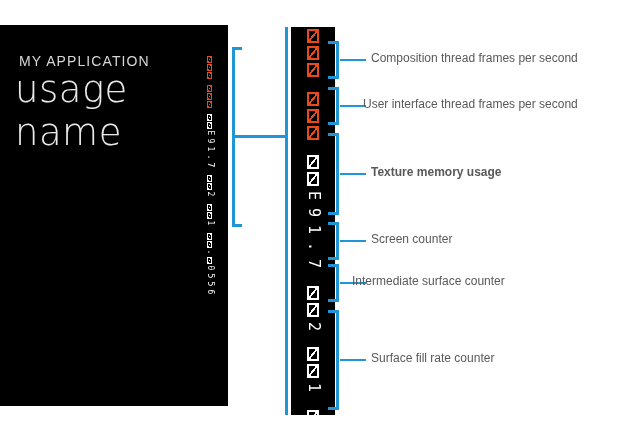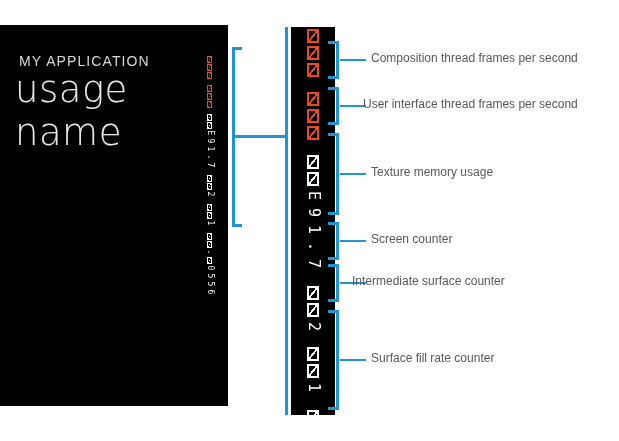--- a/index.html
+++ b/index.html
@@ -227,21 +227,21 @@
       <div class="callout-label" style="left: 371px; top: 51px;">Composition thread frames per second</div>
       <div class="link-bracket blue" style="left: 336px; top: 87px; width: 3px; height: 38px;"></div>
       <div class="link-bracket blue" style="left: 328px; top: 87px; width: 11px; height: 3px;"></div>
       <div class="link-bracket blue" style="left: 328px; top: 122px; width: 11px; height: 3px;"></div>
       <div class="link-bracket blue" style="left: 340px; top: 105px; width: 26px; height: 2px;"></div>
       <div class="callout-label" style="left: 363px; top: 97px;">User interface thread frames per second</div>
       <div class="link-bracket blue" style="left: 336px; top: 133px; width: 3px; height: 82px;"></div>
       <div class="link-bracket blue" style="left: 328px; top: 133px; width: 11px; height: 3px;"></div>
       <div class="link-bracket blue" style="left: 328px; top: 212px; width: 11px; height: 3px;"></div>
       <div class="link-bracket blue" style="left: 340px; top: 173px; width: 26px; height: 2px;"></div>
-      <div class="callout-label" style="left: 371px; top: 165px;">Texture memory usage</div>
+      <div class="callout-label" style="left: 371px; top: 165px; font-weight: bold;">Texture memory usage</div>
       <div class="link-bracket blue" style="left: 336px; top: 222px; width: 3px; height: 38px;"></div>
       <div class="link-bracket blue" style="left: 328px; top: 222px; width: 11px; height: 3px;"></div>
       <div class="link-bracket blue" style="left: 328px; top: 257px; width: 11px; height: 3px;"></div>
       <div class="link-bracket blue" style="left: 340px; top: 240px; width: 26px; height: 2px;"></div>
       <div class="callout-label" style="left: 371px; top: 232px;">Screen counter</div>
       <div class="link-bracket blue" style="left: 336px; top: 264px; width: 3px; height: 38px;"></div>
       <div class="link-bracket blue" style="left: 328px; top: 264px; width: 11px; height: 3px;"></div>
       <div class="link-bracket blue" style="left: 328px; top: 299px; width: 11px; height: 3px;"></div>
       <div class="link-bracket blue" style="left: 340px; top: 282px; width: 26px; height: 2px;"></div>
       <div class="callout-label" style="left: 352px; top: 274px;">Intermediate surface counter</div>

